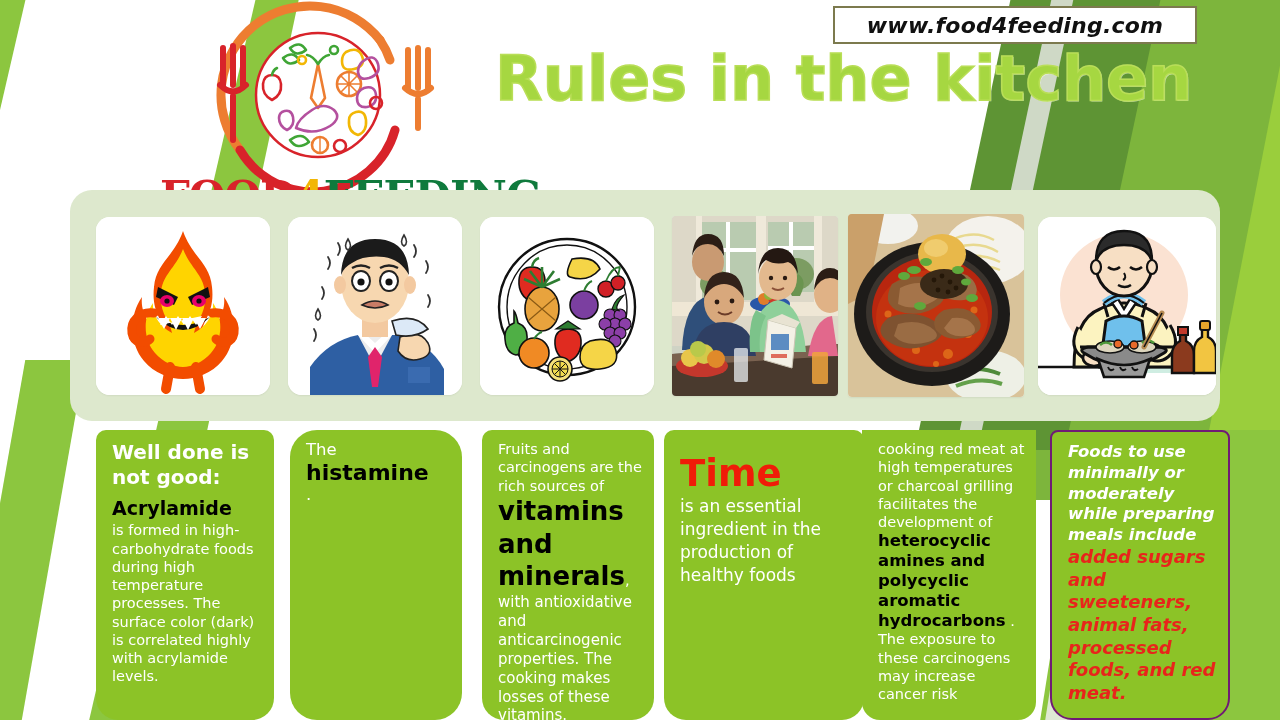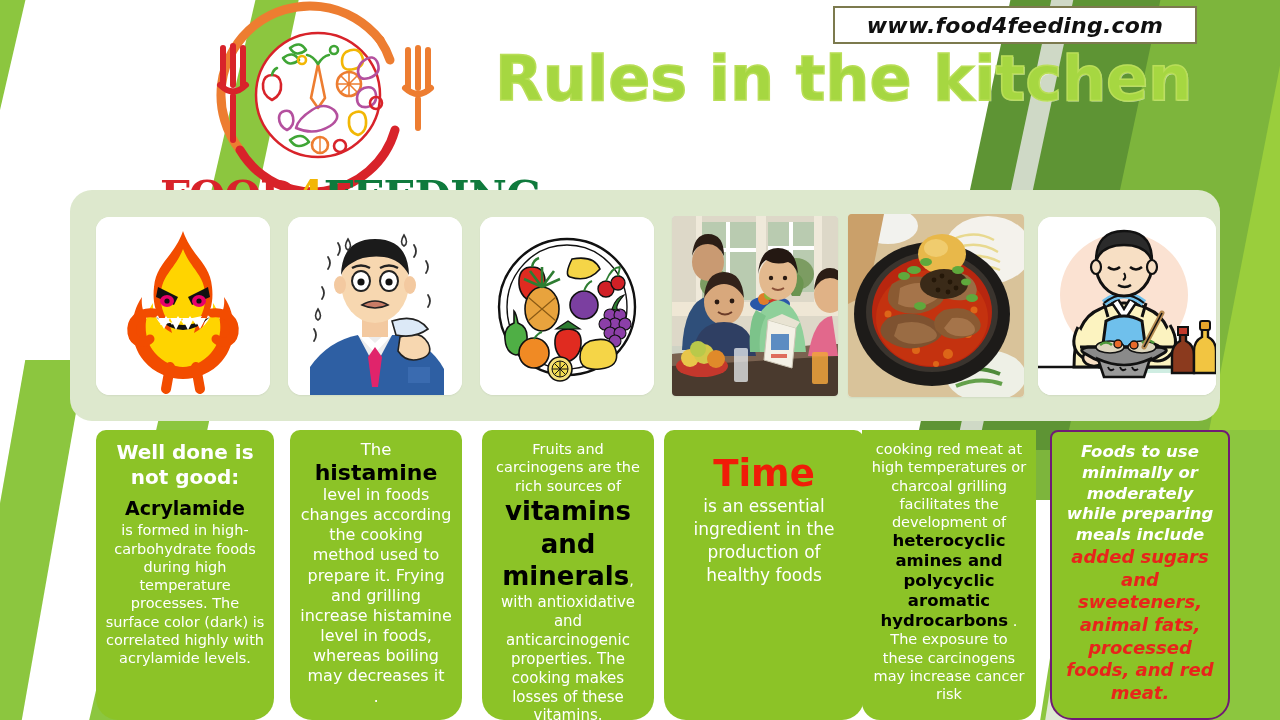--- a/index.html
+++ b/index.html
@@ -115,22 +115,22 @@
   .img-card.photo{ border-radius:4px; }
   .img-card svg{ display:block; width:100%; height:100%; }
 
   
   .cards{
     position:absolute; left:0; top:430px; width:1280px; height:290px;
   }
   .card{
     position:absolute; top:0; height:290px;
     background:#8CC327;
-    padding:10px 9px 0 9px;
-    text-align:center;
+    padding:10px 9px 0 16px;
+    text-align:left;
     color:#ffffff;
     font-family:"DejaVu Sans", sans-serif;
     font-size:14.5px;
     line-height:1.26;
     overflow:hidden;
   }
   .card.r{ border-radius:10px 10px 22px 22px; }
   .card.sq{ border-radius:0 0 18px 18px; }
   .card.outlined{
     border:2px solid #701a75;
@@ -140,21 +140,21 @@
   .card .red{ color:#000000; font-weight:bold; }
   .card .red-xl{ color:#000000; font-weight:bold; font-size:26px; }
   .card .red-xxl{ color:#F01C08; font-weight:bold; font-size:37px; line-height:1.1; }
   .card .white-lg{ font-size:16.5px; }
   .card.italic, .card.italic *{ font-style:italic; }
   .card .it-red{ color:#E8241B; font-weight:bold; font-size:18px; }
   .card .it-white{ font-weight:bold; font-size:16.5px; }
 
   
   #card1{ left:96px;  width:178px; }
-  #card2{ left:290px; width:172px; }
+  #card2{ left:290px; width:172px;border-radius:27px; }
   #card3{ left:482px; width:172px; }
   #card4{ left:664px; width:200px; }
   #card5{ left:862px; width:174px; }
   #card6{ left:1050px; width:180px; }
 </style>
 </head>
 <body>
 
 <div id="stage">
 
@@ -621,21 +621,20 @@
     <div class="card r" id="card1">
       <div class="big">Well done is not good:</div>
       <div style="height:7px"></div>
       <div class="red" style="font-size:19px;">Acrylamide</div>
       <div>is formed in high-carbohydrate foods during high temperature processes. The surface color (dark) is correlated highly with acrylamide levels.</div>
     </div>
 
     <div class="card r" id="card2">
       <div class="white-lg">The</div>
       <div class="red" style="font-size:22px;line-height:1.1;">histamine</div>
-      <div class="white-lg" style="font-size:16px;">level in foods changes according the cooking method used to prepare it. Frying and grilling increase histamine level in foods, whereas boiling may decreases it</div>
       <div class="white-lg">.</div>
     </div>
 
     <div class="card r" id="card3">
       <div>Fruits and carcinogens are the rich sources of</div>
       <div>
         <span class="red-xl">vitamins and minerals</span><span>,</span>
       </div>
       <div class="white-lg" style="font-size:15px;">with antioxidative and anticarcinogenic properties. The cooking makes losses of these vitamins.</div>
     </div>

